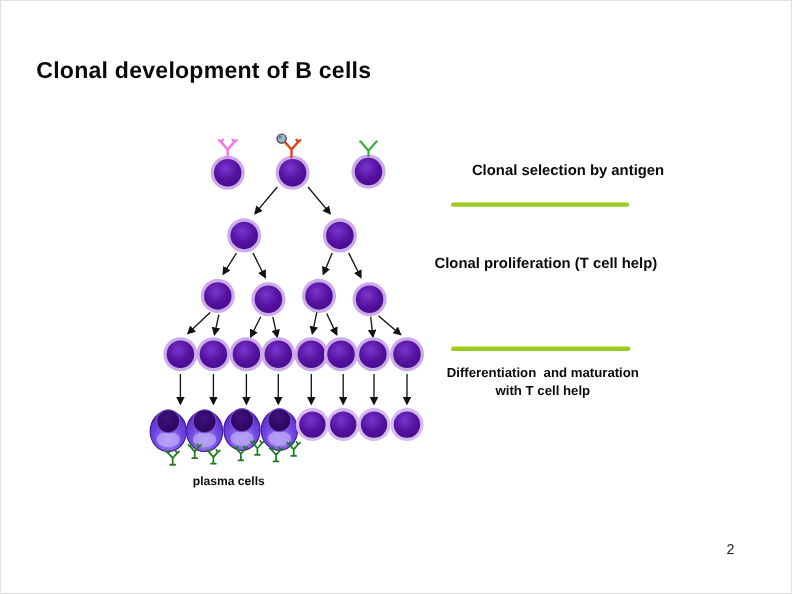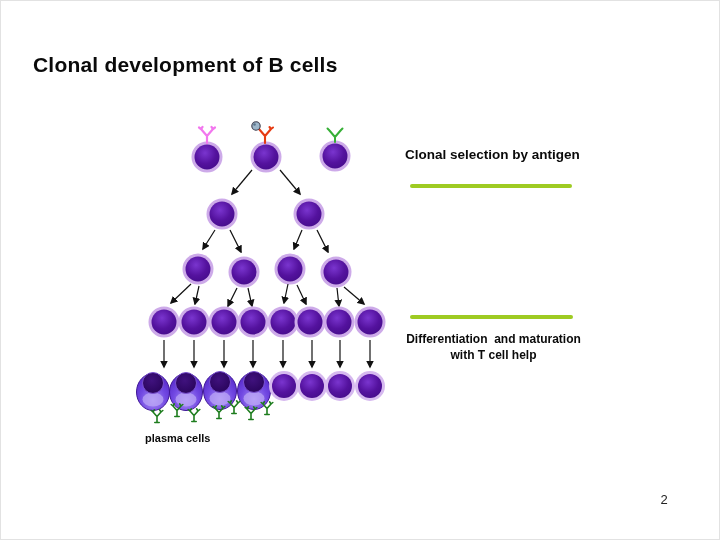--- a/index.html
+++ b/index.html
@@ -20,21 +20,21 @@
     position:absolute;left:385px;top:330px;width:215px;text-align:center;
     font-size:12px;font-weight:bold;line-height:16px;
   }
   .diff-label div{white-space:pre;}
   .divider{
     position:absolute;height:4px;border-radius:2px;background:#9ecb22;
   }
   .divider-1{left:409px;top:183px;width:162px;}
   .divider-2{left:409px;top:314px;width:163px;}
   .bottom-label{
-    position:absolute;top:430px;text-align:left;font-size:11px;font-weight:bold;line-height:14px;
+    position:absolute;top:430px;text-align:center;font-size:11px;font-weight:bold;line-height:14px;
   }
   .bottom-label div{white-space:pre;}
   .plasma-label{left:144px;width:126px;}
   .memory-label{left:272px;width:112px;}
   .page-number{
     position:absolute;left:648px;top:491px;width:30px;text-align:center;
     font-size:13px;color:#222;font-weight:normal;
   }
 </style>
 </head>
@@ -176,24 +176,25 @@
       <use href="#ab" x="156" y="415"></use>
       <use href="#ab" x="176" y="409"></use>
       <use href="#ab" x="193" y="414"></use>
       <use href="#ab" x="218" y="411"></use>
       <use href="#ab" x="233" y="406"></use>
       <use href="#ab" x="250" y="412"></use>
       <use href="#ab" x="266" y="407"></use>
     </g>
   </svg>
 
-  <div class="side-label" style="left:404px;top:146px;">Clonal selection by antigen</div>
+  <div class="side-label" style="left:428px;top:146px;">Clonal selection by antigen</div>
 
   <div class="divider divider-1"></div>
 
+  <div class="side-label" style="left:394px;top:231px;">Clonal proliferation (T cell help)</div>
 
   <div class="divider divider-2"></div>
 
   <div class="diff-label">
     <div>Differentiation  and maturation</div>
     <div>with T cell help</div>
   </div>
 
   <div class="bottom-label plasma-label">
     <div>plasma cells</div>

